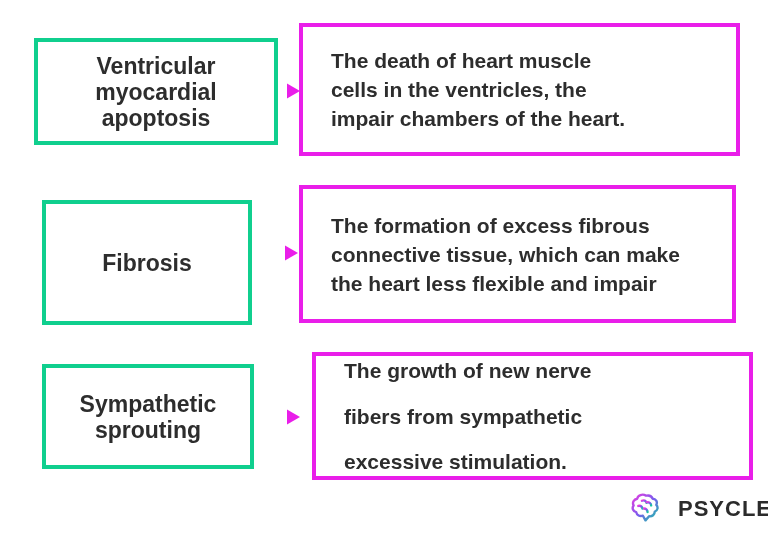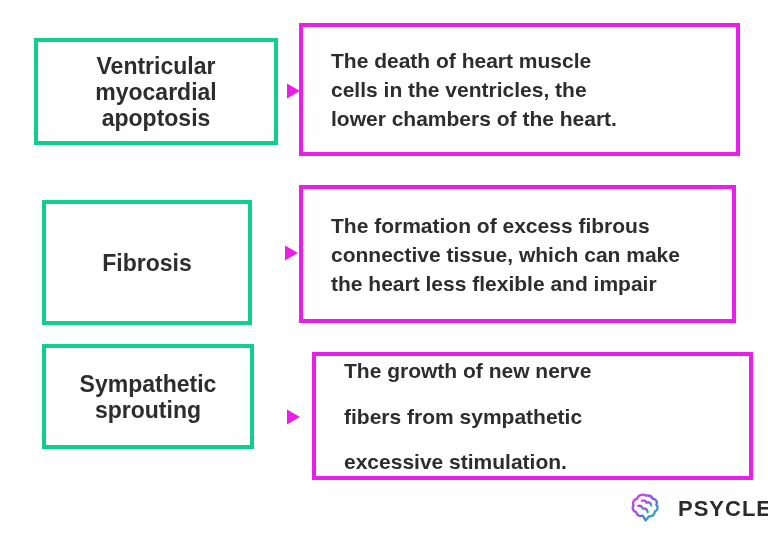--- a/index.html
+++ b/index.html
@@ -52,21 +52,21 @@
     white-space:nowrap;
   }
   .arrow{position:absolute;}
   
   .term-1{left:34px;top:38px;width:244px;height:107px;}
   .def-1 {left:299px;top:23px;width:441px;height:133px;}
   .arrow-1{left:251px;top:80px;}
   .term-2{left:42px;top:200px;width:210px;height:125px;}
   .def-2 {left:299px;top:185px;width:437px;height:138px;}
   .arrow-2{left:249px;top:242px;}
-  .term-3{left:42px;top:344px;width:212px;height:105px;}
+  .term-3{left:42px;top:364px;width:212px;height:105px;}
   .def-3 {left:312px;top:352px;width:441px;height:128px;justify-content:space-between;}
   .arrow-3{left:251px;top:406px;}
   
   .stop-start{stop-color:var(--arrow-start);}
   .stop-mid{stop-color:var(--arrow-mid);}
   .stop-end{stop-color:var(--arrow-end);}
   .stop-pink{stop-color:var(--logo-pink);}
   .stop-purple{stop-color:var(--logo-purple);}
   .stop-teal{stop-color:var(--logo-teal);}
   .arrow-head{fill:var(--arrow-end);}
@@ -108,21 +108,21 @@
     <div class="term-line">myocardial</div>
     <div class="term-line">apoptosis</div>
   </div>
   <svg class="arrow arrow-1" width="50" height="22" viewBox="0 0 50 22">
     <line x1="1" y1="11" x2="38" y2="11" stroke="url(#arrowGrad)" stroke-width="3.2"></line>
     <polygon class="arrow-head" points="36,3.5 49,11 36,18.5"></polygon>
   </svg>
   <div class="def-box def-1">
     <div class="def-line">The death of heart muscle</div>
     <div class="def-line">cells in the ventricles, the</div>
-    <div class="def-line">lower chambers of the heart.</div>
+    <div class="def-line">impair chambers of the heart.</div>
   </div>
 
   <div class="term-box term-2">
     <div class="term-line">Fibrosis</div>
   </div>
   <svg class="arrow arrow-2" width="50" height="22" viewBox="0 0 50 22">
     <line x1="1" y1="11" x2="38" y2="11" stroke="url(#arrowGrad)" stroke-width="3.2"></line>
     <polygon class="arrow-head" points="36,3.5 49,11 36,18.5"></polygon>
   </svg>
   <div class="def-box def-2">

